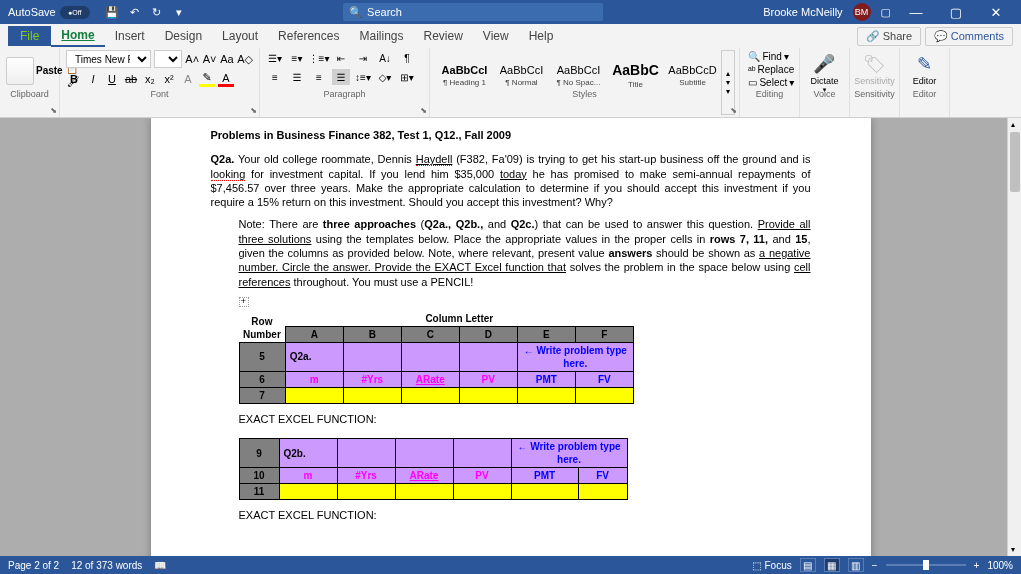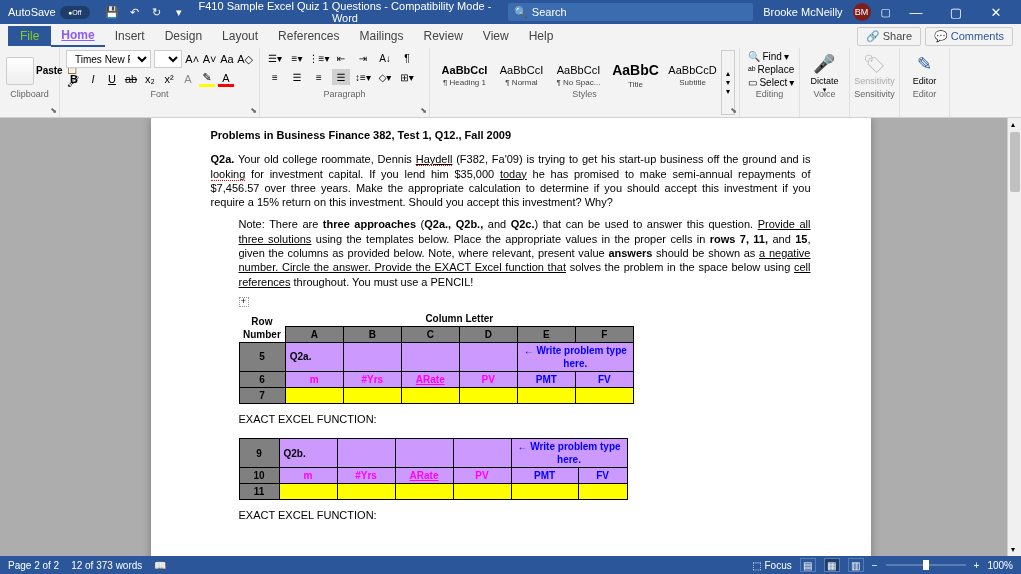--- a/index.html
+++ b/index.html
@@ -11,21 +11,21 @@
 .qat { display: flex; gap: 8px; padding: 0 8px; }
 .qat-icon { width: 14px; height: 14px; display: flex; align-items: center; justify-content: center; }
 .title-center { flex: 1; text-align: center; display: flex; align-items: center; justify-content: center; gap: 12px; }
 .search-box { background: #3c6cb0; width: 260px; height: 18px; border-radius: 2px; display: flex; align-items: center; padding: 0 6px; gap: 4px; }
 .title-right { display: flex; align-items: center; gap: 10px; padding: 0 10px; }
 .user-badge { width: 18px; height: 18px; background: #7f1d1d; border-radius: 50%; display: flex; align-items: center; justify-content: center; font-size: 9px; }
 .win-btn { width: 30px; text-align: center; font-size: 13px; }
 
 .menubar { background: #f3f3f3; height: 24px; display: flex; align-items: center; padding: 0 8px; font-size: 12px; color: #444; }
 .menu-item { padding: 3px 10px; cursor: pointer; }
-.menu-item.active { border-bottom: 2px solid #2b579a; font-weight: 600; color: #8b5cf6; text-decoration: underline; }
+.menu-item.active { border-bottom: 2px solid #2b579a; font-weight: 600; color: #15803d; text-decoration: underline; }
 .menu-file { background: #2b579a; color: #84cc16; padding: 3px 12px; }
 .menu-right { margin-left: auto; display: flex; gap: 4px; }
 .share-btn { border: 1px solid #ccc; padding: 2px 8px; border-radius: 2px; font-size: 11px; display: flex; align-items: center; gap: 3px; }
 .comments-btn { border: 1px solid #ccc; padding: 2px 8px; border-radius: 2px; color: #2b579a; font-size: 11px; display: flex; align-items: center; gap: 3px; }
 
 .ribbon { background: #f3f3f3; height: 70px; border-bottom: 1px solid #d0d0d0; display: flex; font-size: 10px; }
 .ribbon-group { border-right: 1px solid #e0e0e0; padding: 2px 6px; display: flex; flex-direction: column; position: relative; }
 .ribbon-group-label { position: absolute; bottom: 18px; left: 0; right: 0; text-align: center; font-size: 9px; color: #666; }
 .ribbon-group-launcher { position: absolute; bottom: 2px; right: 2px; font-size: 8px; color: #666; }
 
@@ -97,21 +97,20 @@
     <span>AutoSave</span>
     <span class="autosave-toggle">● <span>Off</span></span>
   </div>
   <div class="qat">
     <span class="qat-icon">💾</span>
     <span class="qat-icon">↶</span>
     <span class="qat-icon">↻</span>
     <span class="qat-icon">▾</span>
   </div>
   <div class="title-center">
-    <span>F410 Sample Excel Quiz 1 Questions - Compatibility Mode - Word</span>
     <div class="search-box">
       <span>🔍</span>
       <span>Search</span>
     </div>
   </div>
   <div class="title-right">
     <span>Brooke McNeilly</span>
     <span class="user-badge">BM</span>
     <span>▢</span>
     <span class="win-btn">—</span>

